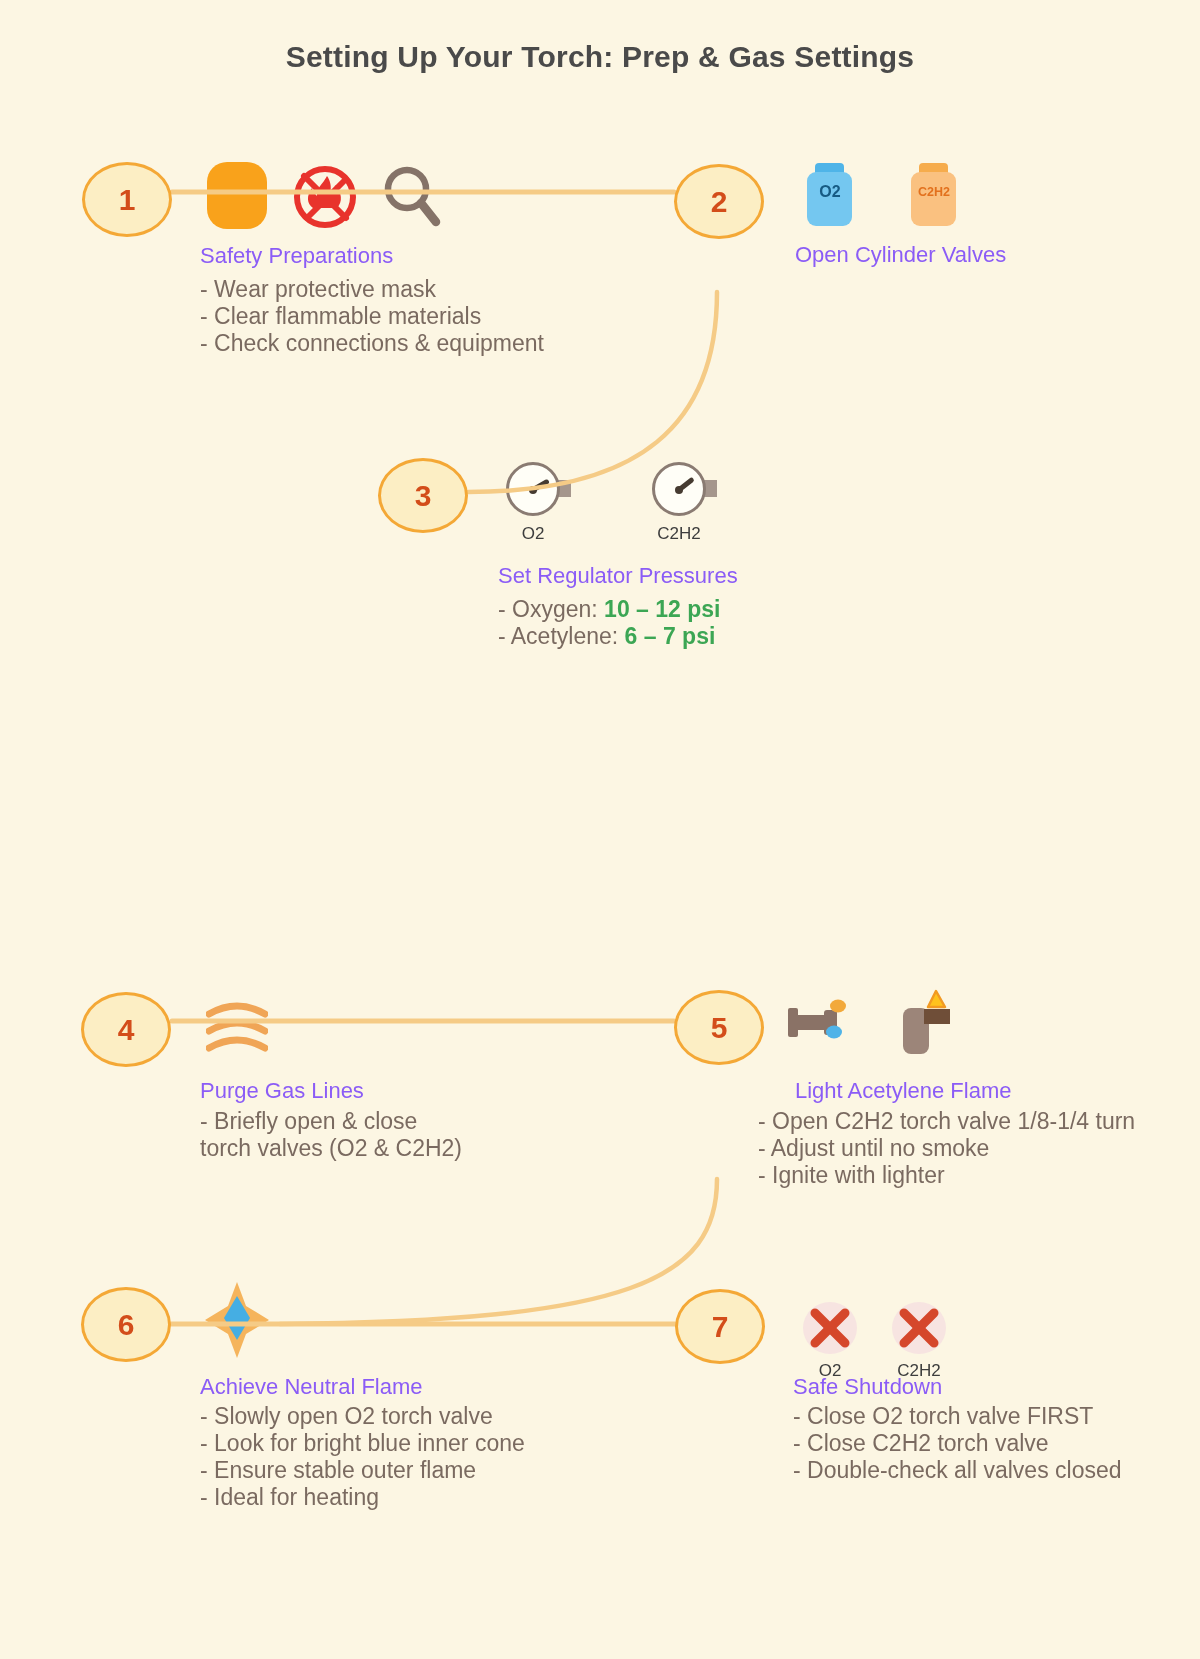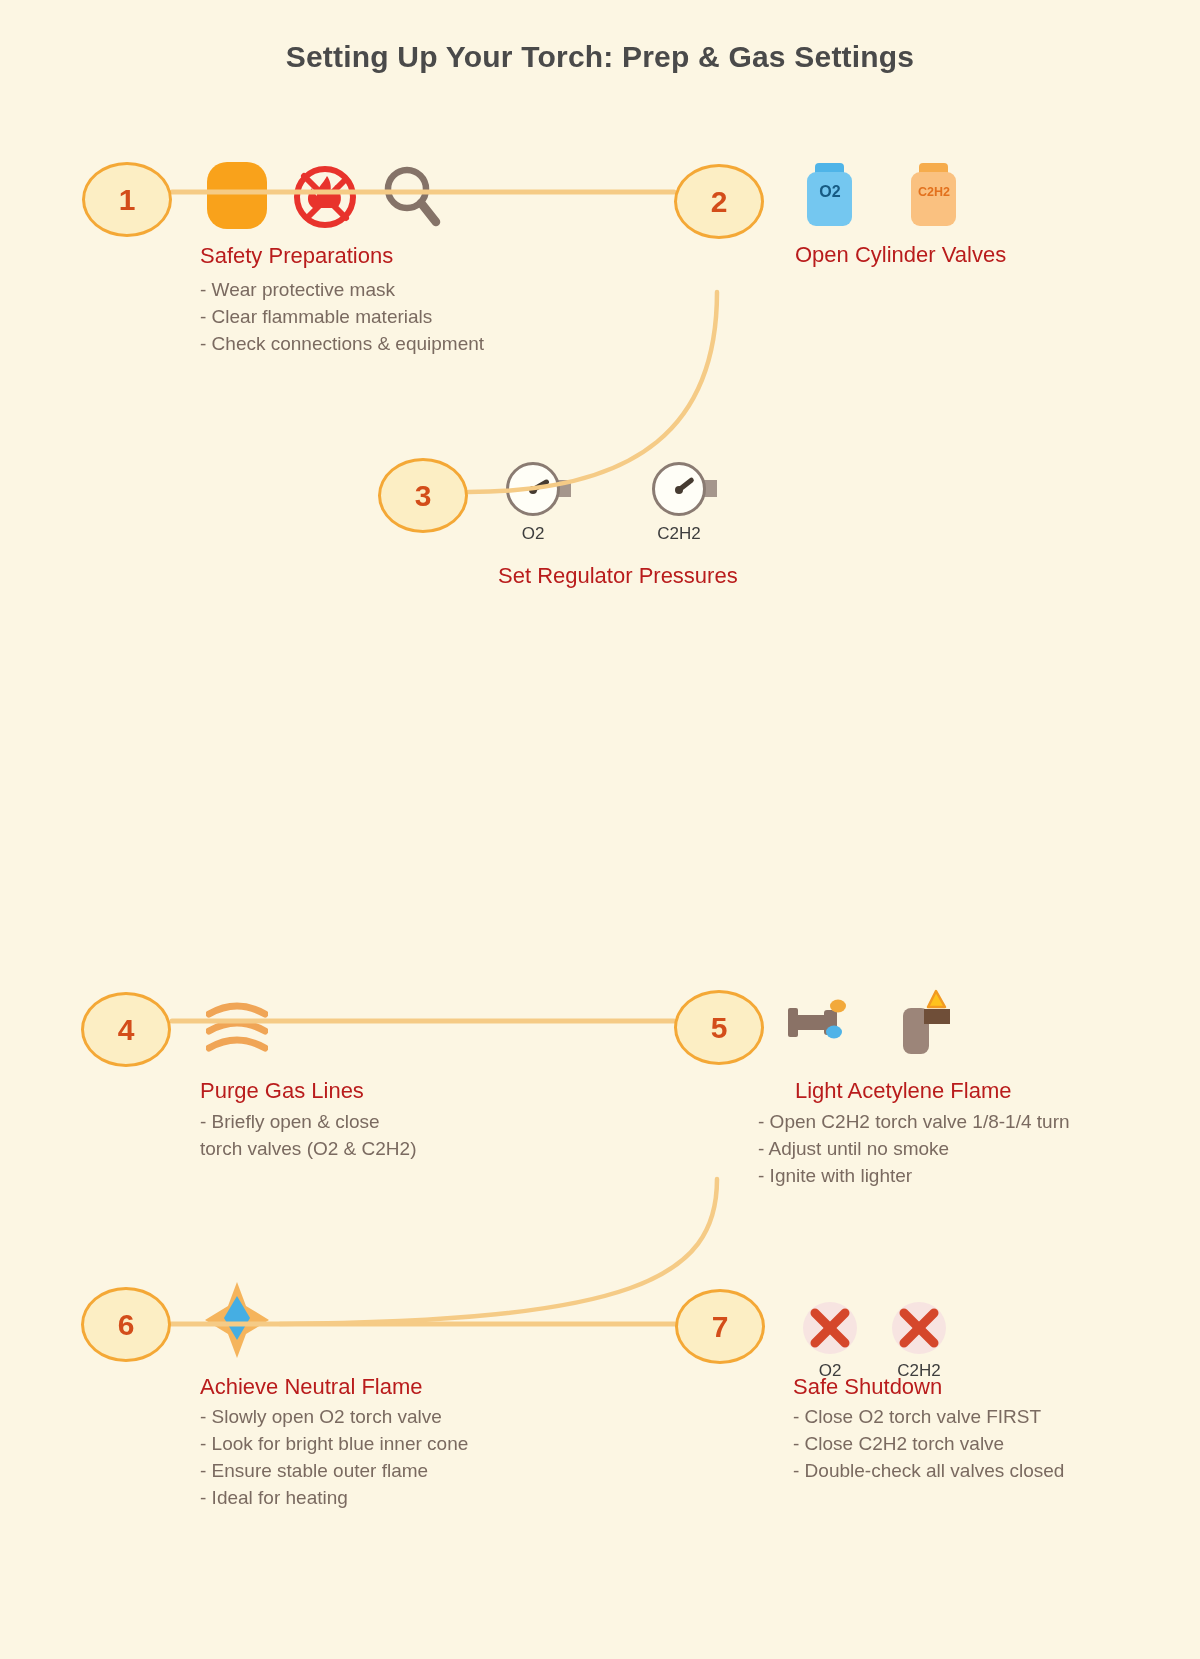--- a/index.html
+++ b/index.html
@@ -16,24 +16,24 @@
     position:absolute;left:0;width:1200px;text-align:center;
     font-size:30px;font-weight:700;color:#4A4A4A;letter-spacing:.2px;
   }
   .step-circle{
     position:absolute;width:90px;height:75px;border-radius:50%;
     background:#FCEEC4;border:3px solid #F4A836;box-sizing:border-box;
     display:flex;align-items:center;justify-content:center;
     font-size:30px;font-weight:700;color:#D34D1A;z-index:4;
   }
   .step-title{
-    position:absolute;font-size:22px;font-weight:500;color:#b91c1c;z-index:5;white-space:nowrap;
+    position:absolute;font-size:22px;font-weight:500;color:#8b5cf6;z-index:5;white-space:nowrap;
   }
   .bullets{
-    position:absolute;font-size:19px;line-height:27px;color:#7A6A60;z-index:5;white-space:nowrap;
+    position:absolute;font-size:23px;line-height:27px;color:#7A6A60;z-index:5;white-space:nowrap;
   }
   .green{color:#3CA654;font-weight:700;}
   .icon{position:absolute;z-index:2;}
   .conn{position:absolute;left:0;top:0;z-index:3;pointer-events:none;}
   .cyl-label{position:absolute;width:100%;text-align:center;font-weight:700;}
   .small-label{
     position:absolute;text-align:center;font-size:17px;color:#3D3D3D;z-index:4;
   }
   .gauge-face{
     position:absolute;left:0;top:0;width:54px;height:54px;border-radius:50%;
@@ -168,20 +168,24 @@
   <div class="step-title" style="left:200px;top:243px;">Safety Preparations</div>
   <div class="bullets" style="left:200px;top:276px;">
     <div>- Wear protective mask</div>
     <div>- Clear flammable materials</div>
     <div>- Check connections &amp; equipment</div>
   </div>
 
   <div class="step-title" style="left:795px;top:242px;">Open Cylinder Valves</div>
 
   <div class="step-title" style="left:498px;top:563px;">Set Regulator Pressures</div>
+  <div class="bullets" style="left:498px;top:596px;">
+    <div><span>- Oxygen: </span><span class="green">10 – 12 psi</span></div>
+    <div><span>- Acetylene: </span><span class="green">6 – 7 psi</span></div>
+  </div>
 
   <div class="step-title" style="left:200px;top:1078px;">Purge Gas Lines</div>
   <div class="bullets" style="left:200px;top:1108px;">
     <div>- Briefly open &amp; close</div>
     <div>torch valves (O2 &amp; C2H2)</div>
   </div>
 
   <div class="step-title" style="left:795px;top:1078px;">Light Acetylene Flame</div>
   <div class="bullets" style="left:758px;top:1108px;">
     <div>- Open C2H2 torch valve 1/8-1/4 turn</div>

